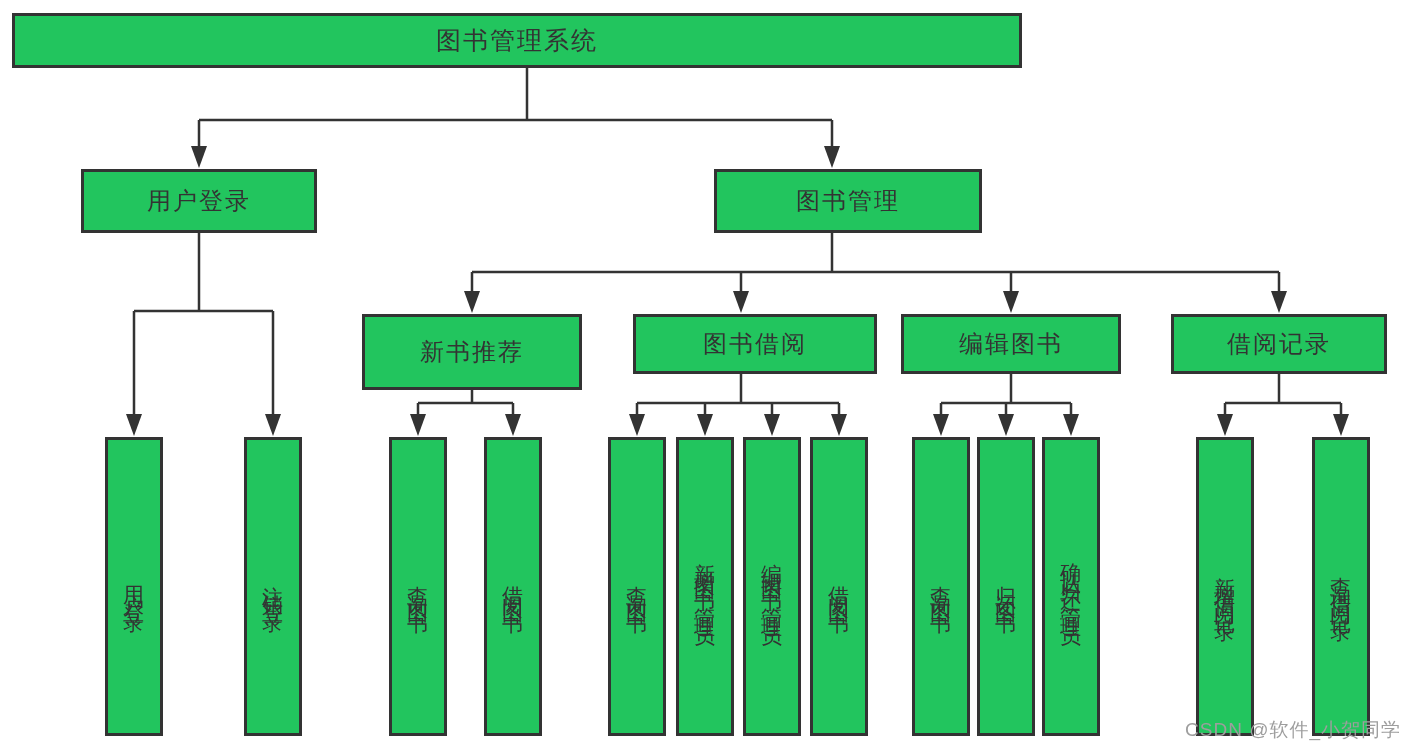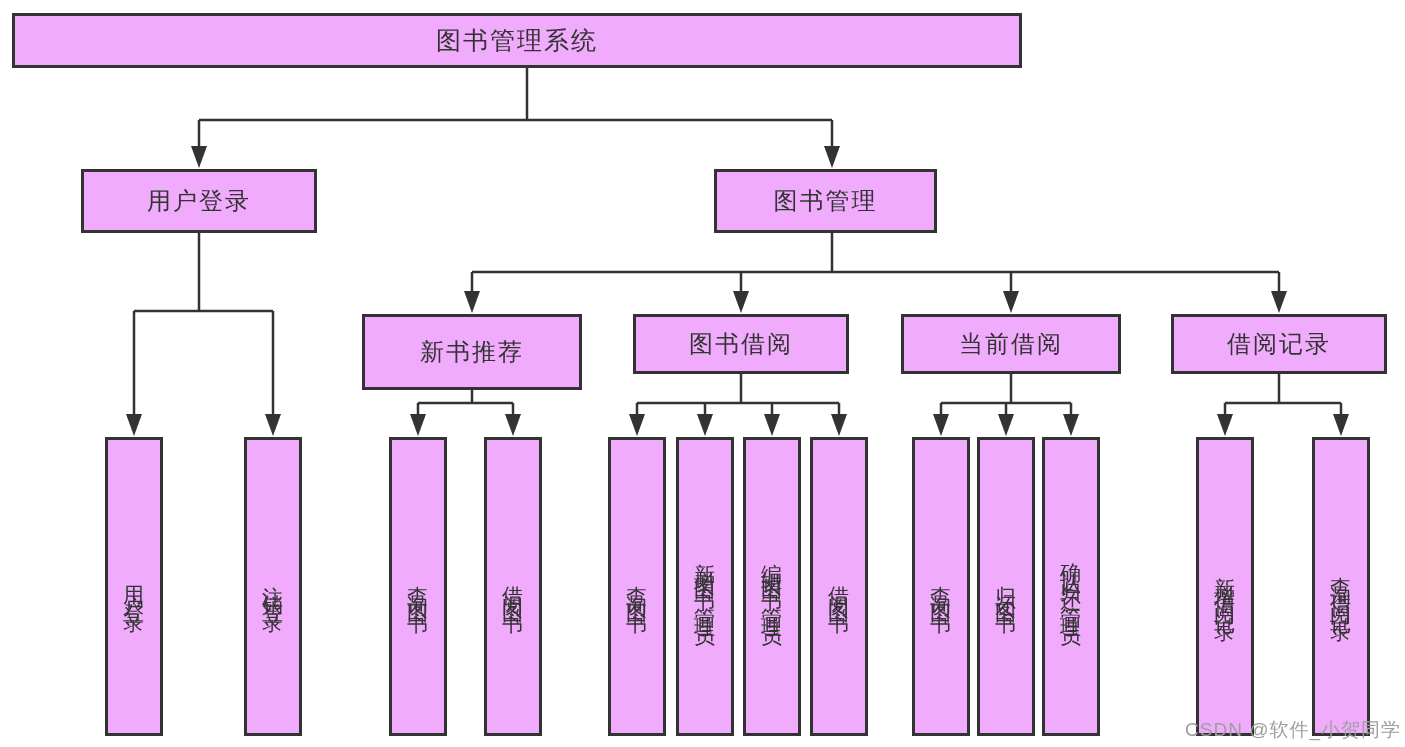--- a/index.html
+++ b/index.html
@@ -18,21 +18,21 @@
   .connectors {
     position: absolute;
     left: 0;
     top: 0;
     width: 1405px;
     height: 747px;
   }
   .node {
     position: absolute;
     box-sizing: border-box;
-    background: #f0abfc;
+    background: #22c55e;
     border: 3px solid #333333;
     color: #333333;
     display: flex;
     align-items: center;
     justify-content: center;
     text-align: right;
   }
   .node.h {
     font-size: 24px;
     letter-spacing: 2px;
@@ -108,32 +108,32 @@
     </g>
   </svg>
 
   <div class="node h root" style="left:12px; top:13px; width:1010px; height:55px;">
     <span>图书管理系统</span>
   </div>
 
   <div class="node h" style="left:81px; top:169px; width:236px; height:64px;">
     <span>用户登录</span>
   </div>
-  <div class="node h" style="left:714px; top:169px; width:223px; height:64px;">
+  <div class="node h" style="left:714px; top:169px; width:268px; height:64px;">
     <span>图书管理</span>
   </div>
 
   <div class="node h" style="left:362px; top:314px; width:220px; height:76px;">
     <span>新书推荐</span>
   </div>
-  <div class="node h" style="left:633px; top:314px; width:216px; height:60px;">
+  <div class="node h" style="left:633px; top:314px; width:244px; height:60px;">
     <span>图书借阅</span>
   </div>
   <div class="node h" style="left:901px; top:314px; width:220px; height:60px;">
-    <span>当前借阅</span>
+    <span>编辑图书</span>
   </div>
   <div class="node h" style="left:1171px; top:314px; width:216px; height:60px;">
     <span>借阅记录</span>
   </div>
 
   <div class="node v" style="left:105px; top:437px; width:58px; height:299px;">
     <span class="vtext">用户登录</span>
   </div>
   <div class="node v" style="left:244px; top:437px; width:58px; height:299px;">
     <span class="vtext">注销登录</span>

